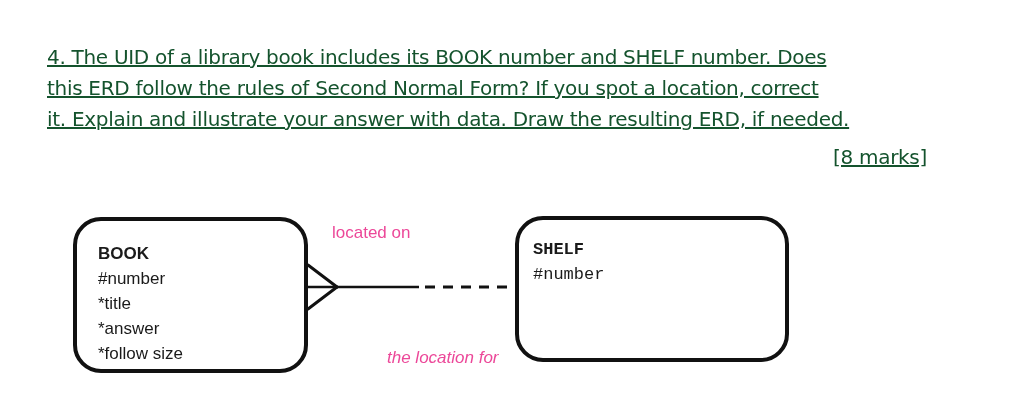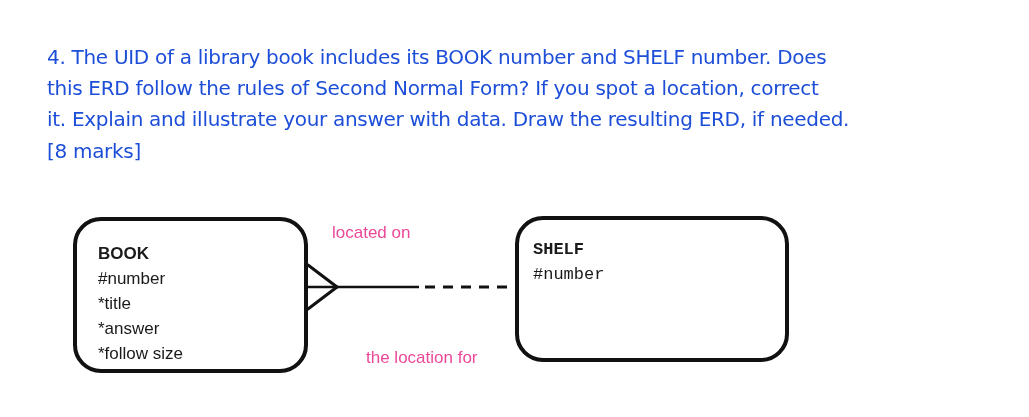--- a/index.html
+++ b/index.html
@@ -18,29 +18,30 @@
 
   
   .question {
     position: absolute;
     left: 47px;
     top: 42px;
     width: 880px;
     font-family: "DejaVu Sans", sans-serif;
     font-size: 20px;
     line-height: 31px;
-    color: #1d4ed8;
+    color: #14532d;
+    text-decoration: underline;
   }
   .question .qline {
     white-space: nowrap;
     letter-spacing: -0.3px;
   }
   .question .marks {
-    text-align: left;
-    margin-top: 1px;
+    text-align: right;
+    margin-top: 7px;
     letter-spacing: -0.3px;
   }
 
   
   .erd {
     position: absolute;
     left: 0; top: 0;
     width: 1029px;
     height: 417px;
     font-family: "Liberation Sans", sans-serif;
@@ -81,23 +82,24 @@
     position: absolute;
     font-size: 17px;
     line-height: 27px;
     color: #ec4899;
   }
   .rel-label.top {
     left: 332px;
     top: 219px;
   }
   .rel-label.bottom {
-    left: 366px;
+    left: 387px;
     top: 344px;
     width: 112px;
+    font-style: italic;
   }
   .connector-svg {
     position: absolute;
     left: 0; top: 0;
     pointer-events: none;
   }
 </style>
 </head>
 <body>
 

